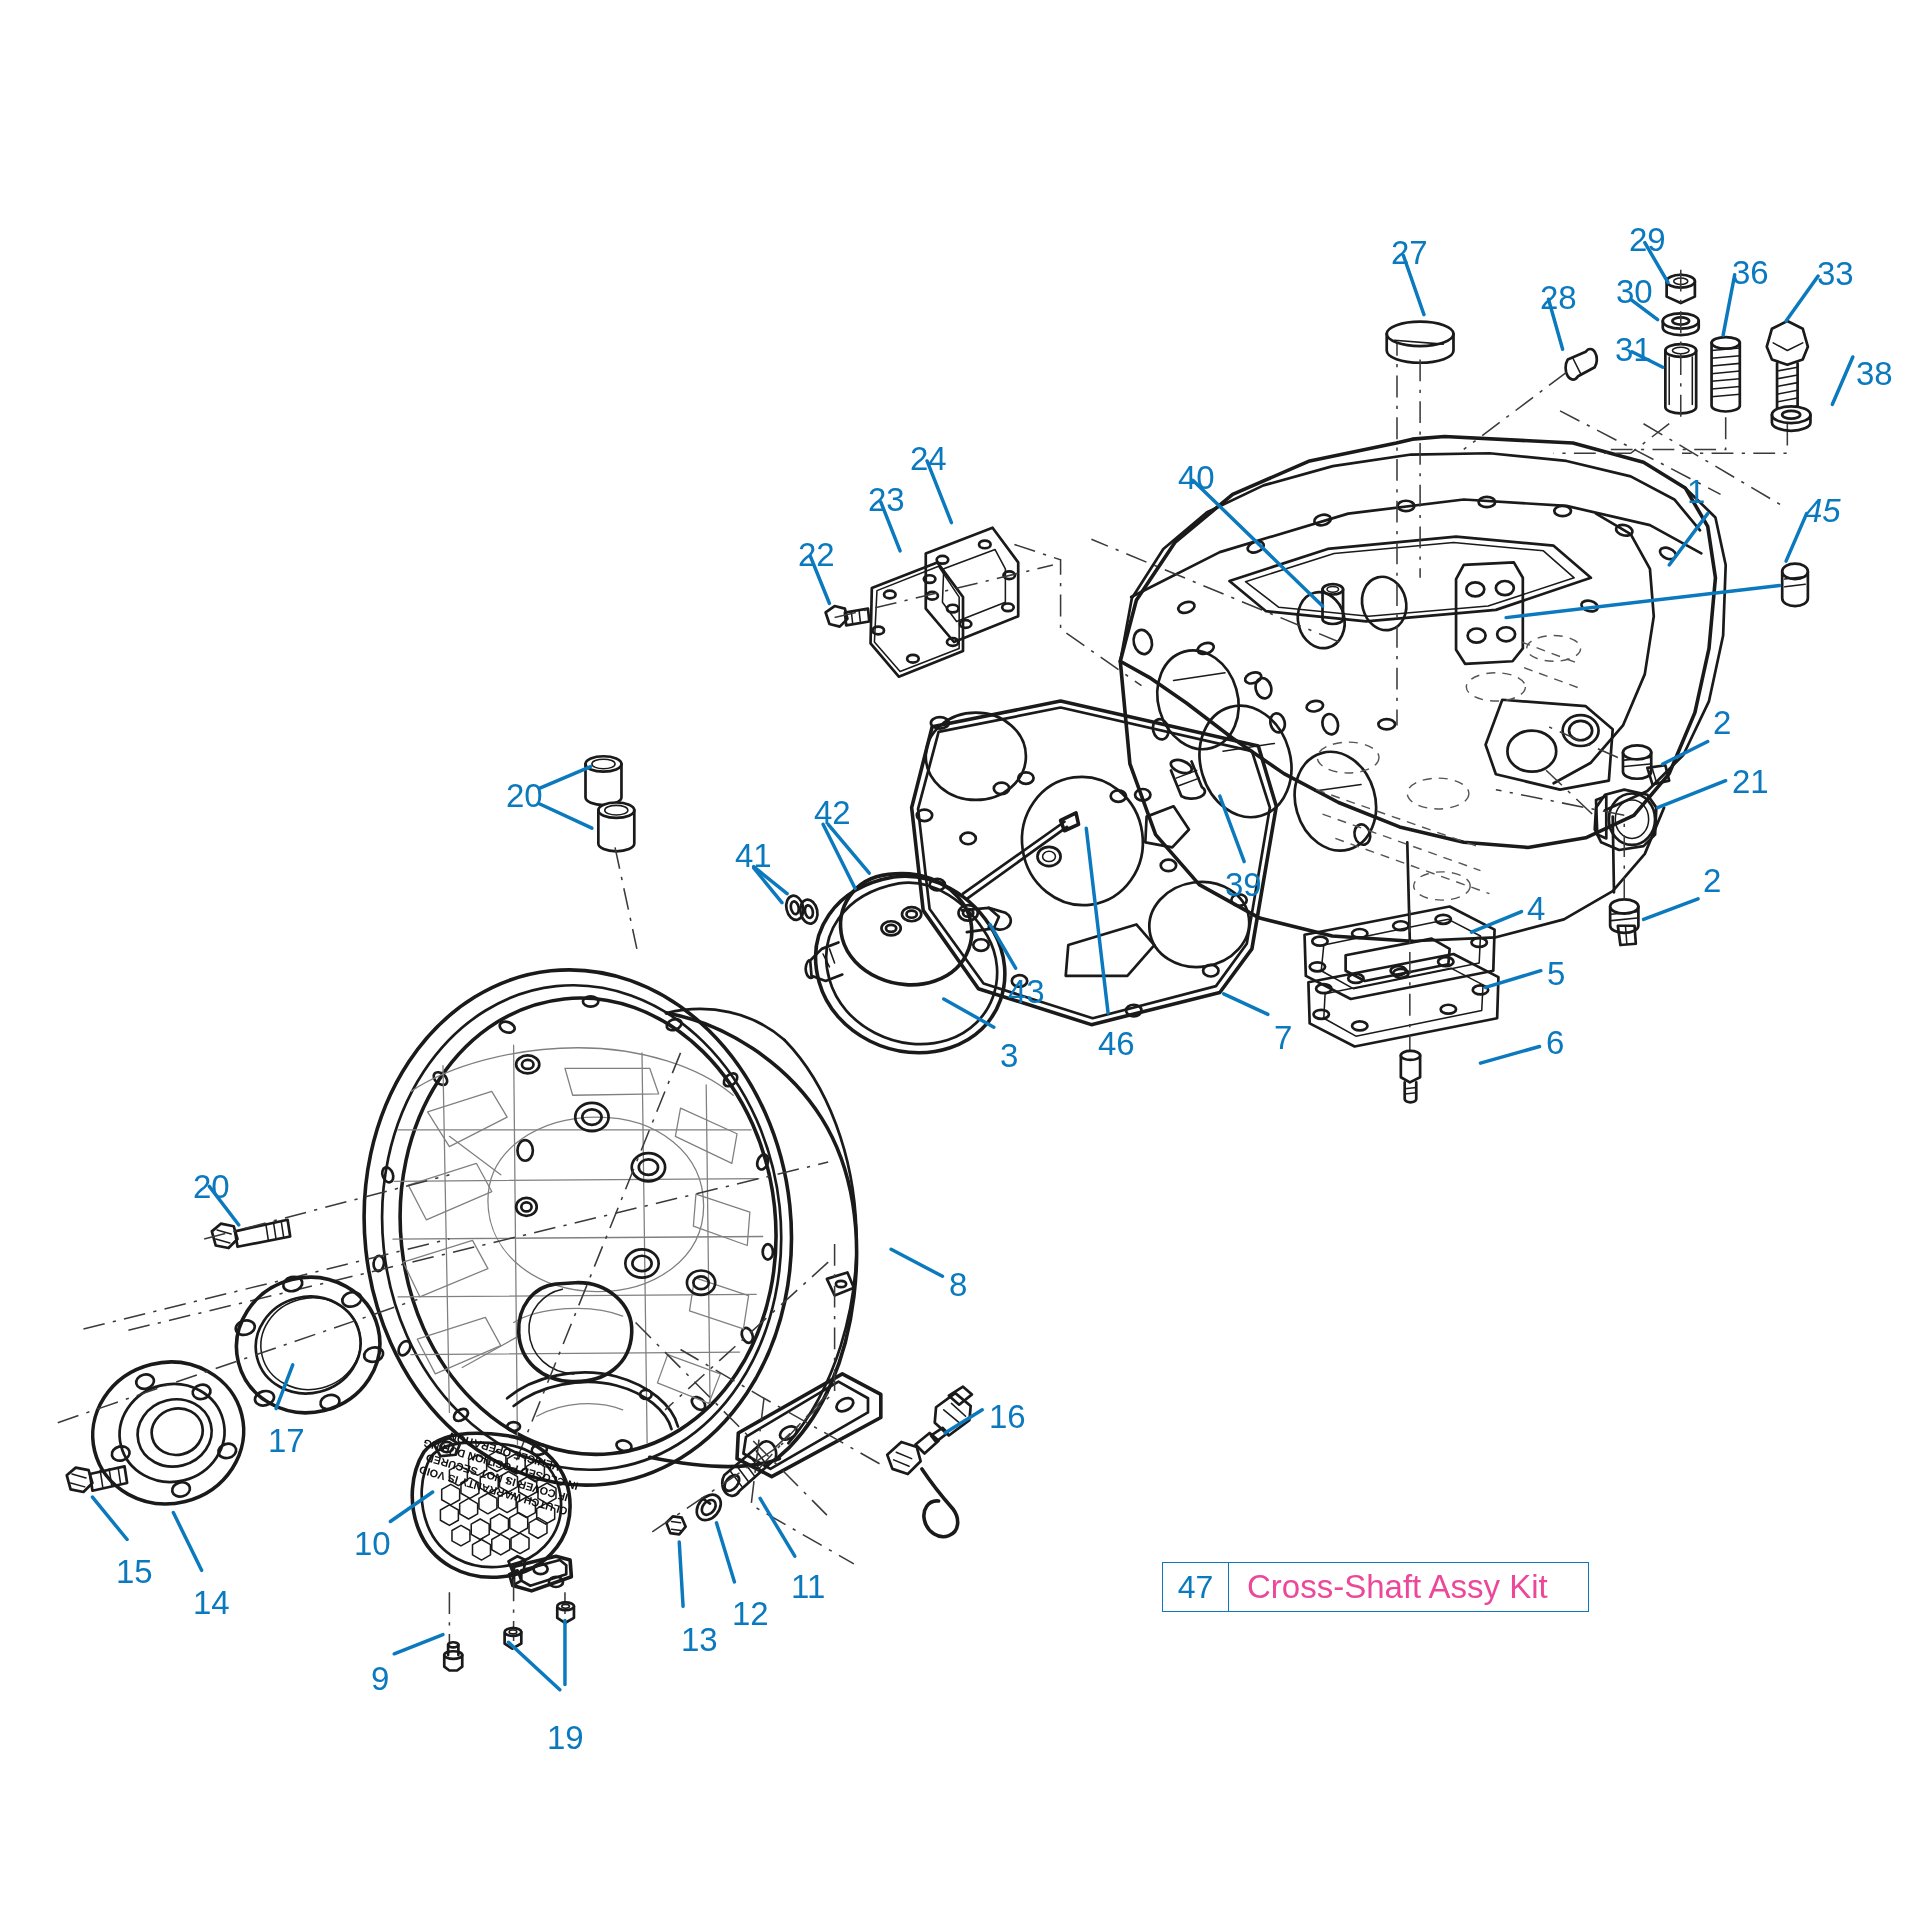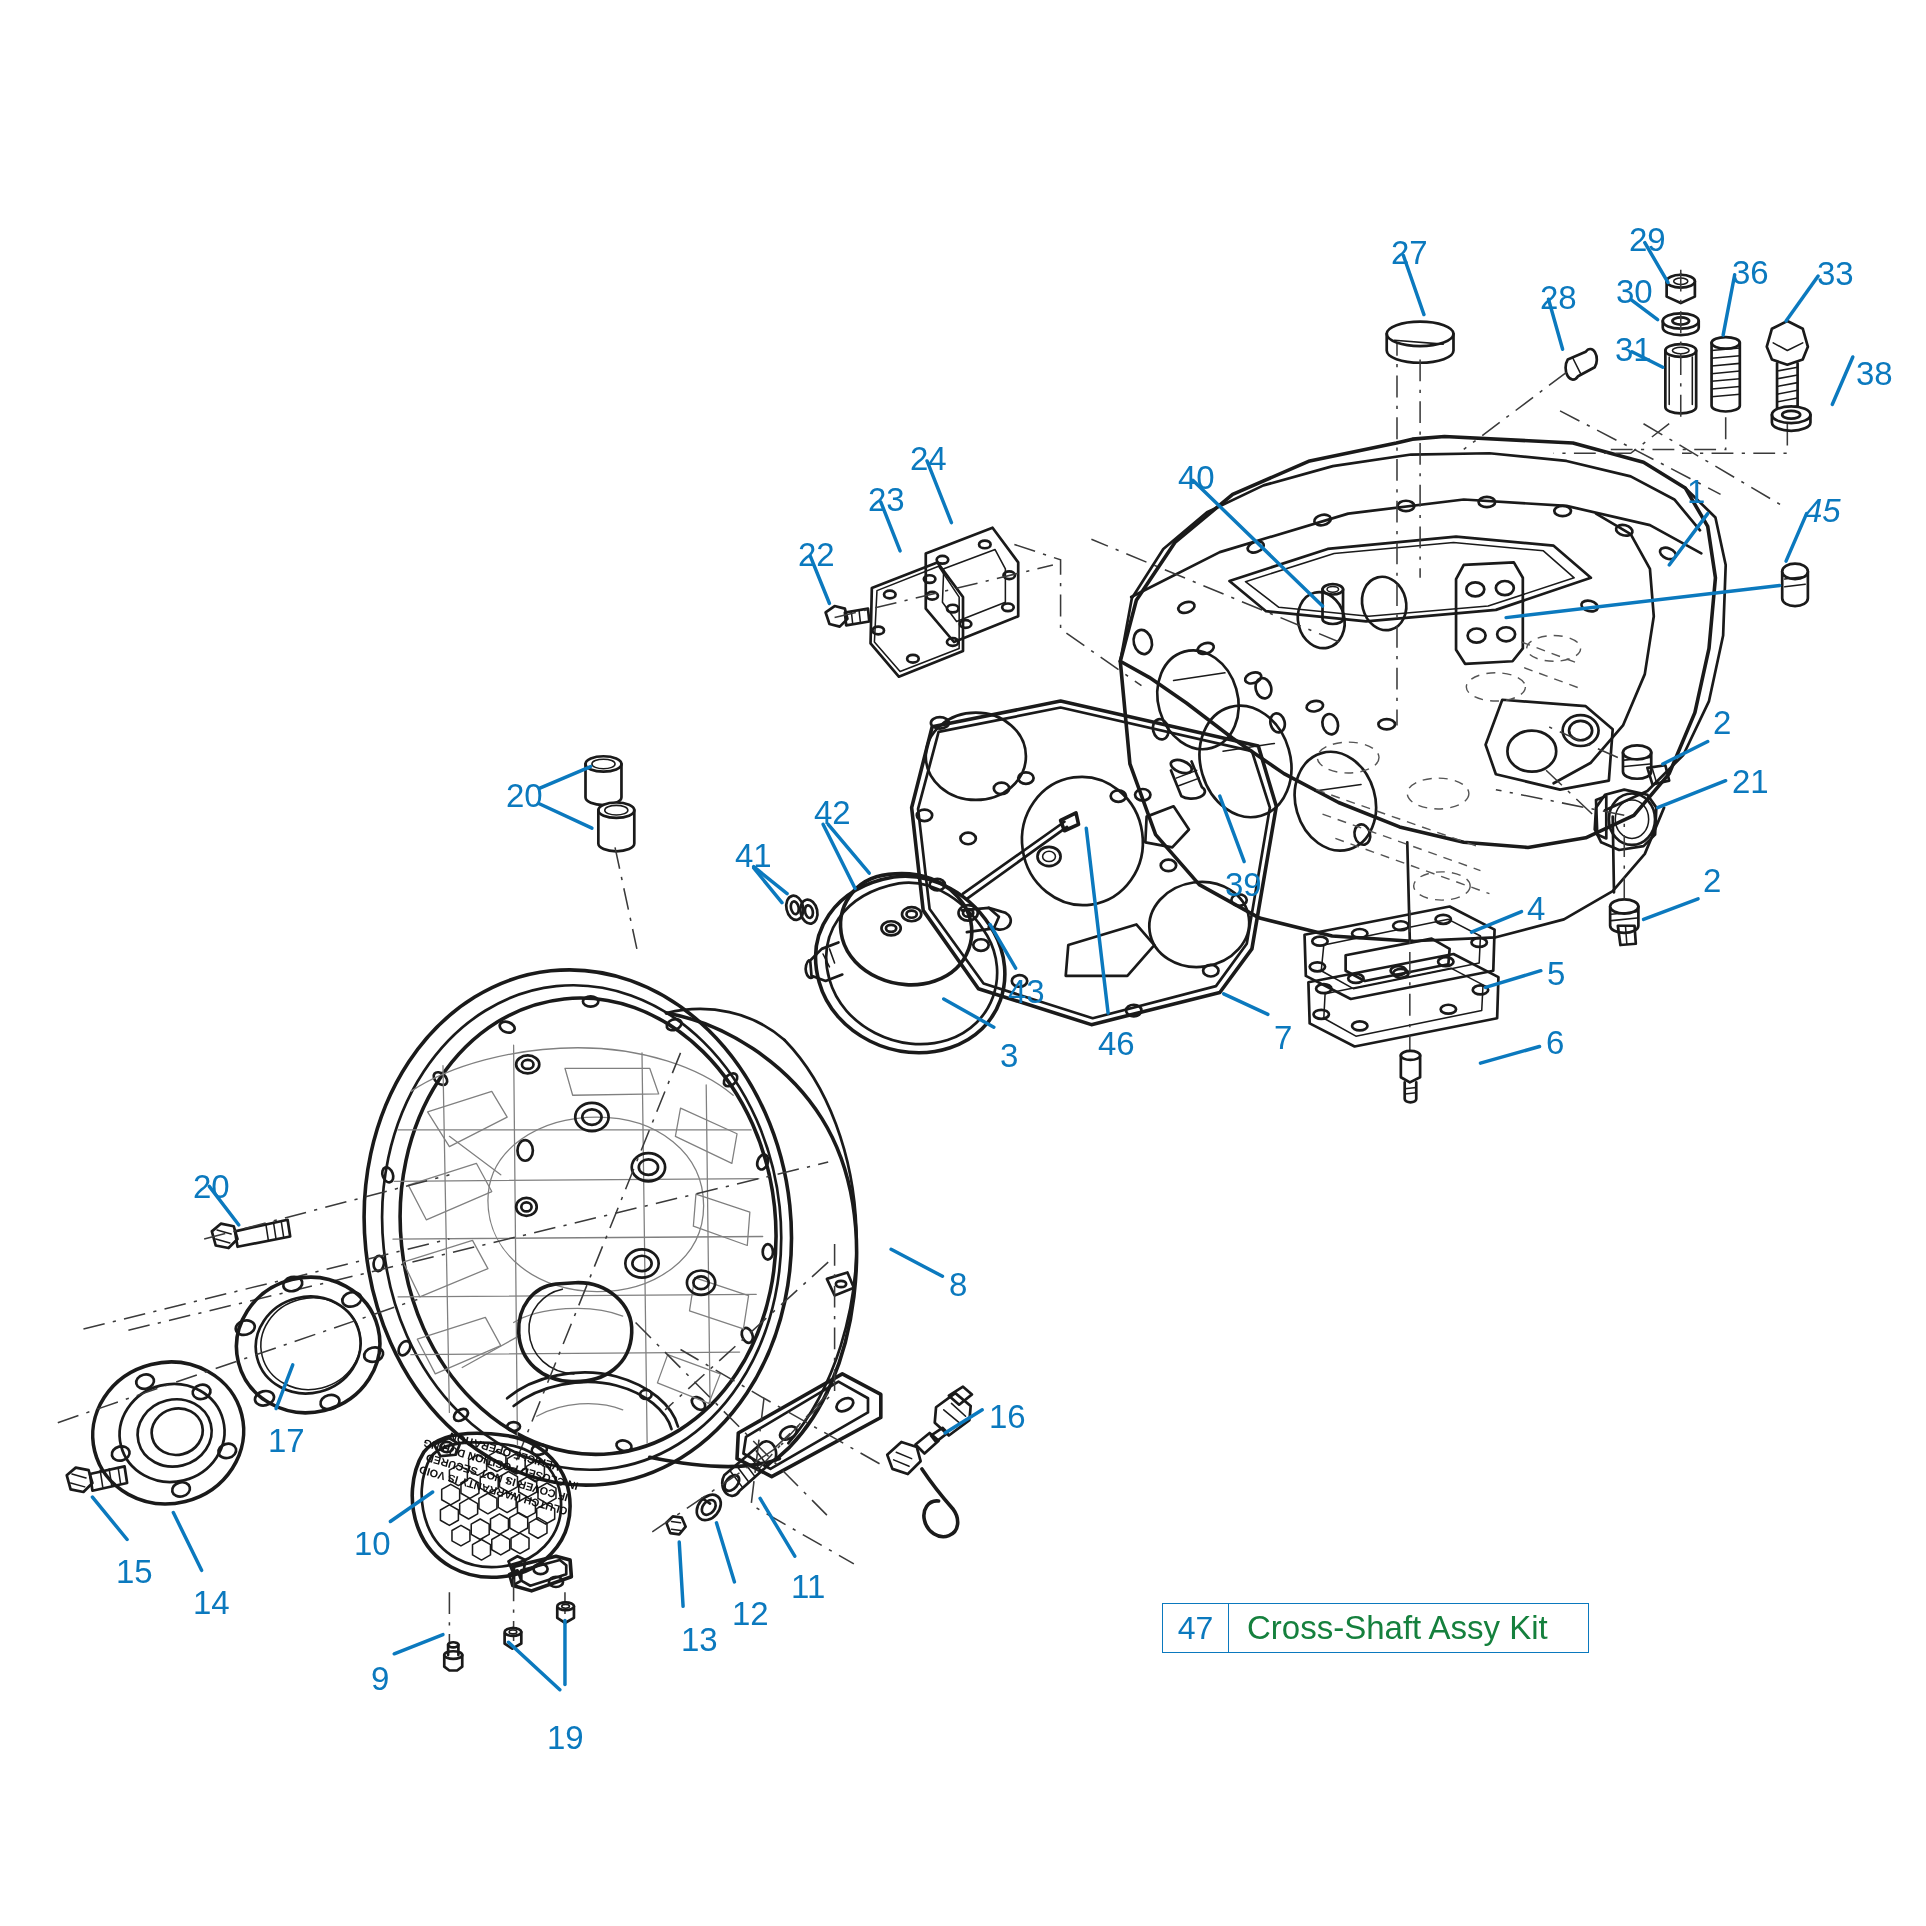--- a/index.html
+++ b/index.html
@@ -4,26 +4,26 @@
 <title>Exploded Parts Diagram</title>
 <style>
   html,body{margin:0;padding:0;background:#ffffff;}
   body{width:1926px;height:1926px;overflow:hidden;
        font-family:"Liberation Sans", sans-serif;}
   #stage{position:relative;width:1926px;height:1926px;background:#fff;}
   svg.layer{position:absolute;left:0;top:0;width:1926px;height:1926px;}
   .callout{position:absolute;color:#0B79BE;font-family:"Liberation Sans",sans-serif;
            font-size:33px;font-weight:400;line-height:1;white-space:nowrap;
            letter-spacing:0px;}
-  #legend{position:absolute;left:1162px;top:1603px;width:427px;height:50px;
+  #legend{position:absolute;left:1162px;top:1562px;width:427px;height:50px;
           border:1.9px solid #0B79BE;display:flex;align-items:stretch;box-sizing:border-box;}
   #legend .num{width:65px;display:flex;align-items:center;justify-content:center;
                color:#0B79BE;font-size:32px;border-right:1.9px solid #0B79BE;}
   #legend .lbl{flex:1;display:flex;align-items:center;padding-left:18px;
-               color:#15803d;font-size:33px;}
+               color:#ec4899;font-size:33px;}
 </style>
 </head>
 <body>
 
 <div id="stage">
 
   <svg class="layer" viewBox="0 0 3000 3000">
     <defs>
       <style>
         .o{fill:none;stroke:#1a1a1a;stroke-width:4.2;stroke-linejoin:round;stroke-linecap:round;}

